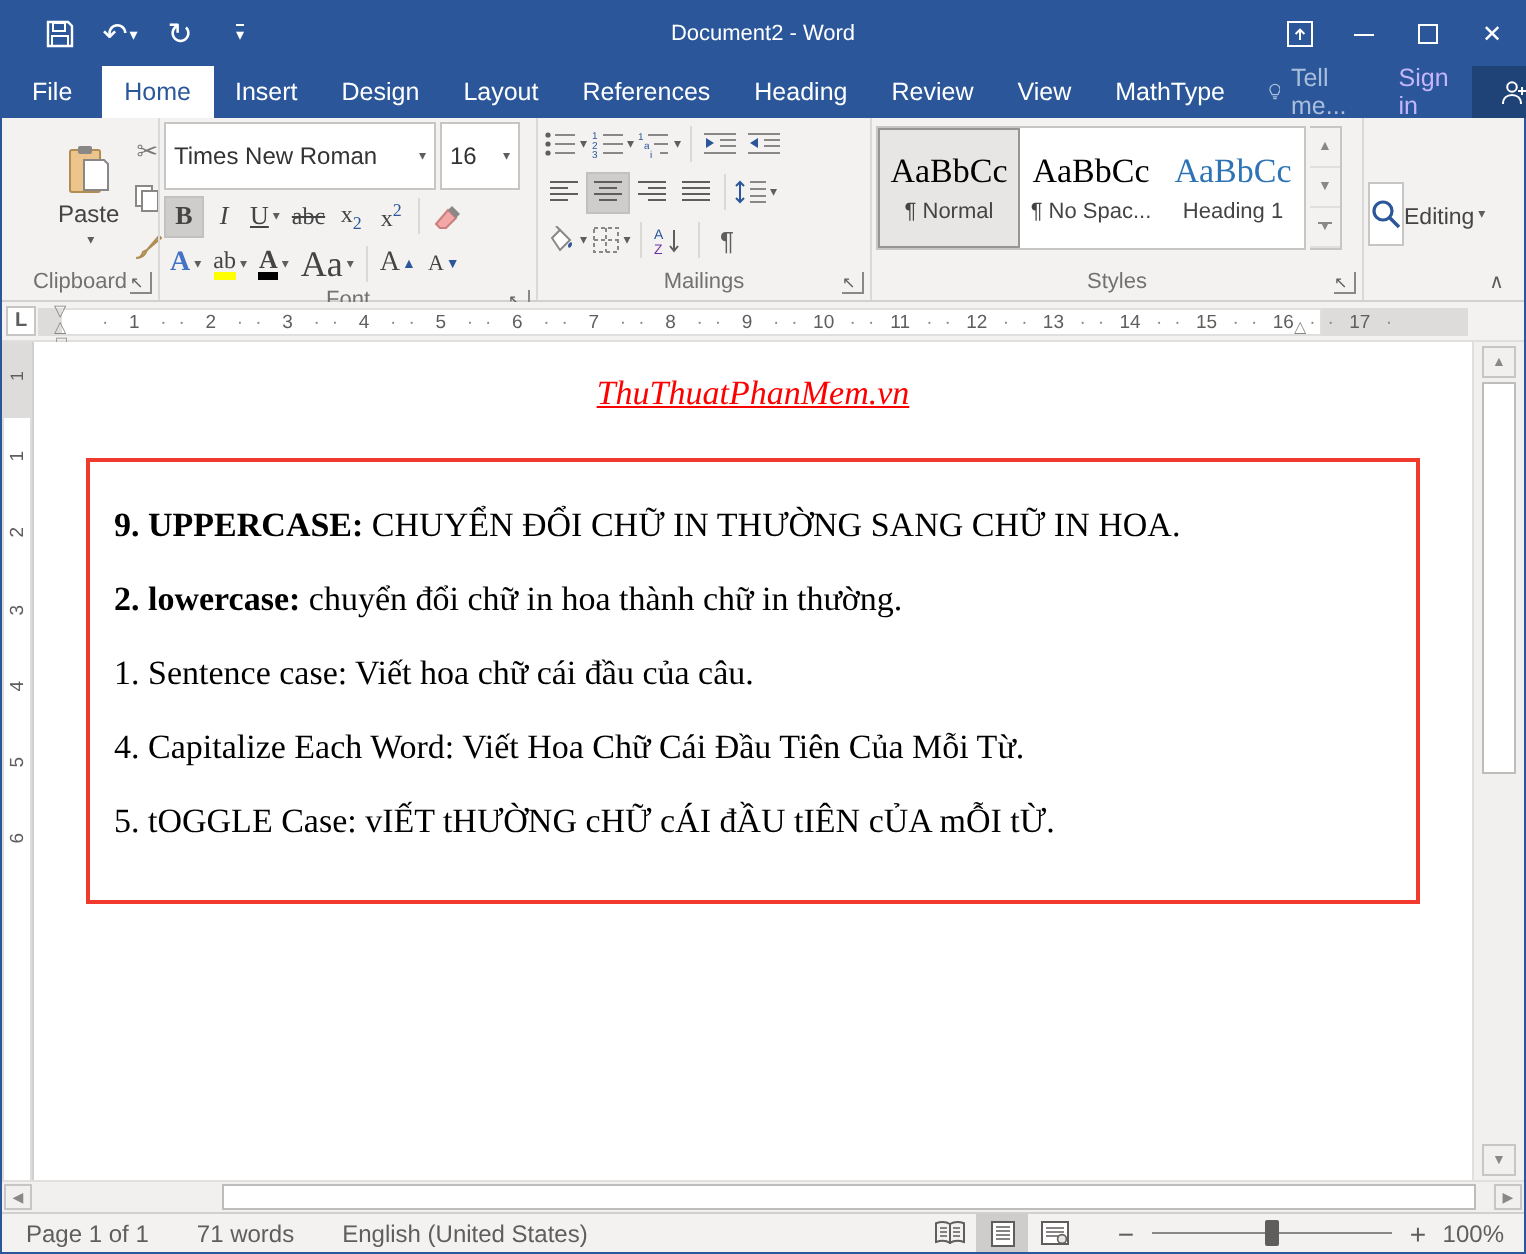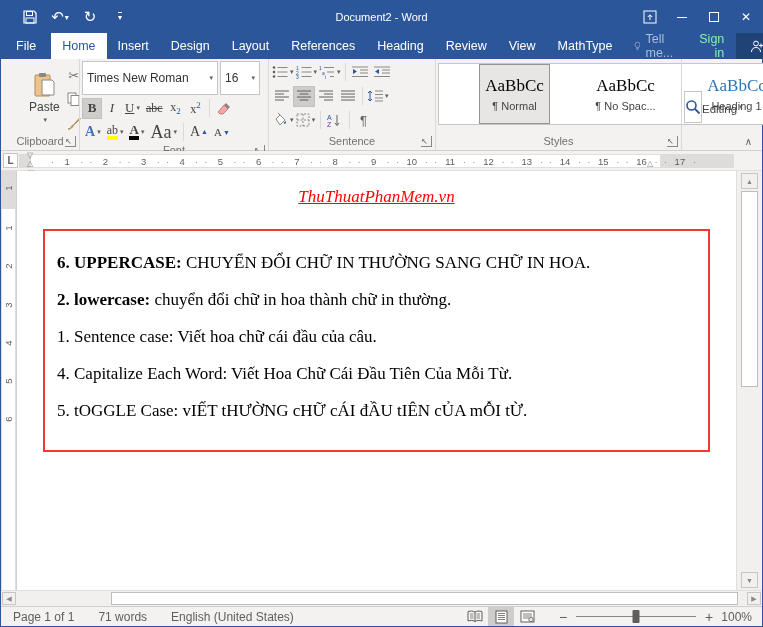--- a/index.html
+++ b/index.html
@@ -19,21 +19,21 @@
   .wbox { width:10px; height:10px; border:1px solid #fff; }
   .wmin { width:10px; border-top:1px solid #fff; height:1px; }
 
   
   .tabsrow { height:26px; background:#2b579a; display:flex; align-items:stretch; color:#fff; font-size:12.5px; flex:0 0 auto; }
   .tab { padding:0 11px; display:flex; align-items:center; cursor:default; }
   .tab.file { padding:0 15px; }
   .tab.active { background:#ffffff; color:#2b579a; }
   .tabs-right { margin-left:auto; display:flex; align-items:stretch; }
   .tellme { display:flex; align-items:center; gap:5px; color:#a9bedc; padding:0 10px; }
-  .signin { display:flex; align-items:center; padding:0 12px; color:#86efac;text-align:right; }
+  .signin { display:flex; align-items:center; padding:0 12px; color:#c4b5fd; }
   .share { display:flex; align-items:center; gap:6px; background:#1f4377; color:#fff; padding:0 14px; }
 
   
   .ribbon { height:92px; background:#f3f2f1; border-bottom:1px solid #d2d0ce; display:flex; position:relative; flex:0 0 auto; }
   .group { display:flex; flex-direction:column; padding:2px 2px 0 2px; position:relative; }
   .group + .group { border-left:1px solid #dbd9d7; }
   .group-label { height:16px; text-align:center; font-size:11px; color:#73716f; line-height:14px; position:relative; }
   .launcher { position:absolute; right:1px; top:2px; width:11px; height:11px; border-left:1px solid #8a8886; border-top:1px solid #8a8886; font-size:8px; color:#605e5c; line-height:9px; text-align:right; transform:rotate(180deg); }
   .gbody { flex:1; display:flex; }
 
@@ -72,21 +72,21 @@
 
   
   .g-para .gbody { flex-direction:column; gap:2px; width:162px; }
   .para-row { display:flex; align-items:center; height:22px; }
   .para-row .btn { min-width:22px; height:21px; }
   .align-ic { display:block; }
 
   
   .g-styles .gbody { align-items:flex-start; gap:2px; }
   .styles-box { background:#fff; border:1px solid #c8c6c4; display:flex; height:62px; margin-top:2px; }
-  .style-item { width:71px; display:flex; flex-direction:column; align-items:center; justify-content:center; gap:4px; border:1px solid transparent; padding:2px;margin-left:40px; }
+  .style-item { width:71px; display:flex; flex-direction:column; align-items:center; justify-content:center; gap:4px; border:1px solid transparent; padding:2px; }
   .style-item.selected { background:#e8e6e4; border-color:#979593; }
   .style-prev { font-family:"Liberation Serif", serif; font-size:17px; color:#000; white-space:nowrap; overflow:hidden; max-width:64px; }
   .style-prev.h1 { color:#2e74b5; }
   .style-name { font-size:11px; color:#444; white-space:nowrap; overflow:hidden; max-width:66px; }
   .styles-scroll { width:16px; height:62px; margin-top:2px; border:1px solid #c8c6c4; border-left:none; background:#f3f2f1; display:flex; flex-direction:column; }
   .styles-scroll .sbtn { flex:1; display:flex; align-items:center; justify-content:center; font-size:7px; color:#8a8886; border-bottom:1px solid #e1dfdd; }
   .more-styles { border-bottom:none; flex-direction:column; line-height:4px; }
 
   
   .g-edit .gbody { flex-direction:row; align-items:center; justify-content:flex-start; padding-top:3px; width:52px; }
@@ -428,21 +428,21 @@
                 <text x="0" y="14" font-size="7" fill="#7030a0">Z</text>
                 <path d="M10 2 v10 M8 10 l2 2.5 2-2.5" fill="none" stroke="#605e5c"></path>
               </svg>
           </div>
           <div class="vsep"></div>
           <div class="btn">
               <span style="font-size:13px;color:#605e5c;">¶</span>
             </div>
         </div>
       </div>
-      <div class="group-label"><span>Sentence</span><span class="launcher">↘</span></div>
+      <div class="group-label"><span>Mailings</span><span class="launcher">↘</span></div>
     </div>
 
     <div class="group g-styles" style="width:246px;">
       <div class="gbody">
         <div class="styles-box">
           <div class="style-item selected">
             <span class="style-prev">AaBbCc</span>
             <span class="style-name">¶ Normal</span>
           </div>
           <div class="style-item">
@@ -521,21 +521,21 @@
           <span class="vcell">3</span>
           <span class="vcell">4</span>
           <span class="vcell">5</span>
           <span class="vcell">6</span>
         </div>
     </div>
 
     <div class="page">
       <a class="doc-link" style="color:#ff0000;">ThuThuatPhanMem.vn</a>
       <div class="redbox">
-        <p class="doc-item"><span class="lead">6. UPPERCASE:</span><span> CHUYỂN ĐỔI CHỮ IN THƯỜNG SANG CHỮ IN HOA.</span></p>
+        <p class="doc-item"><span class="lead">9. UPPERCASE:</span><span> CHUYỂN ĐỔI CHỮ IN THƯỜNG SANG CHỮ IN HOA.</span></p>
         <p class="doc-item"><span class="lead">2. lowercase:</span><span> chuyển đổi chữ in hoa thành chữ in thường.</span></p>
         <p class="doc-item"><span>1. Sentence case: Viết hoa chữ cái đầu của câu.</span></p>
         <p class="doc-item"><span>4. Capitalize Each Word: Viết Hoa Chữ Cái Đầu Tiên Của Mỗi Từ.</span></p>
         <p class="doc-item"><span>5. tOGGLE Case: vIẾT tHƯỜNG cHỮ cÁI đẦU tIÊN cỦA mỖI tỪ.</span></p>
       </div>
     </div>
 
     <div class="vscroll">
       <div class="vbtn">▲</div>
       <div class="vthumb"></div>

